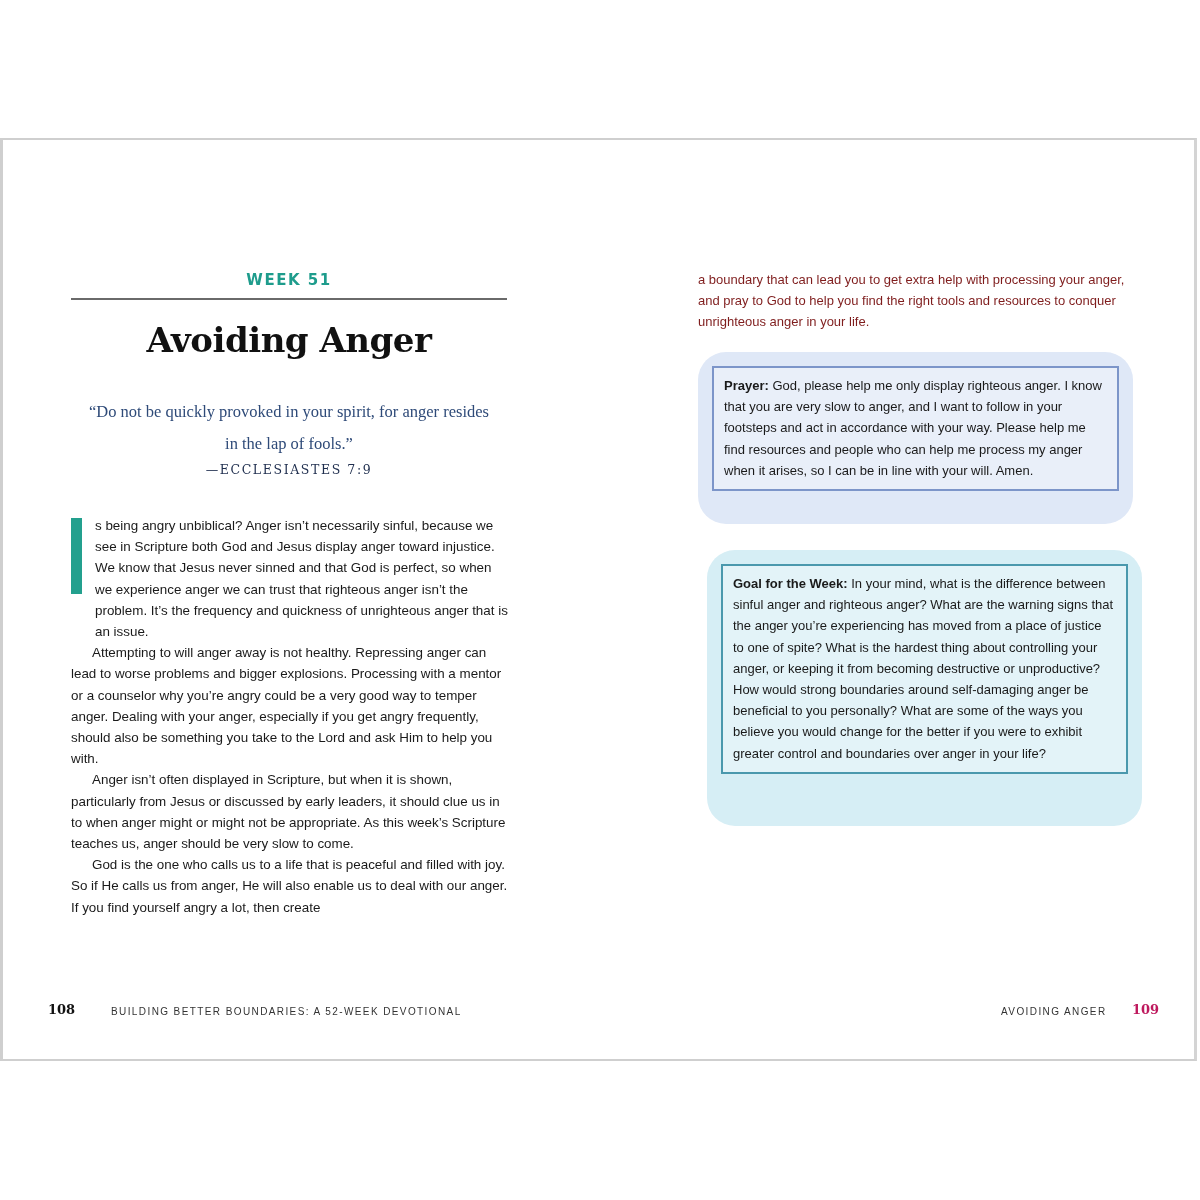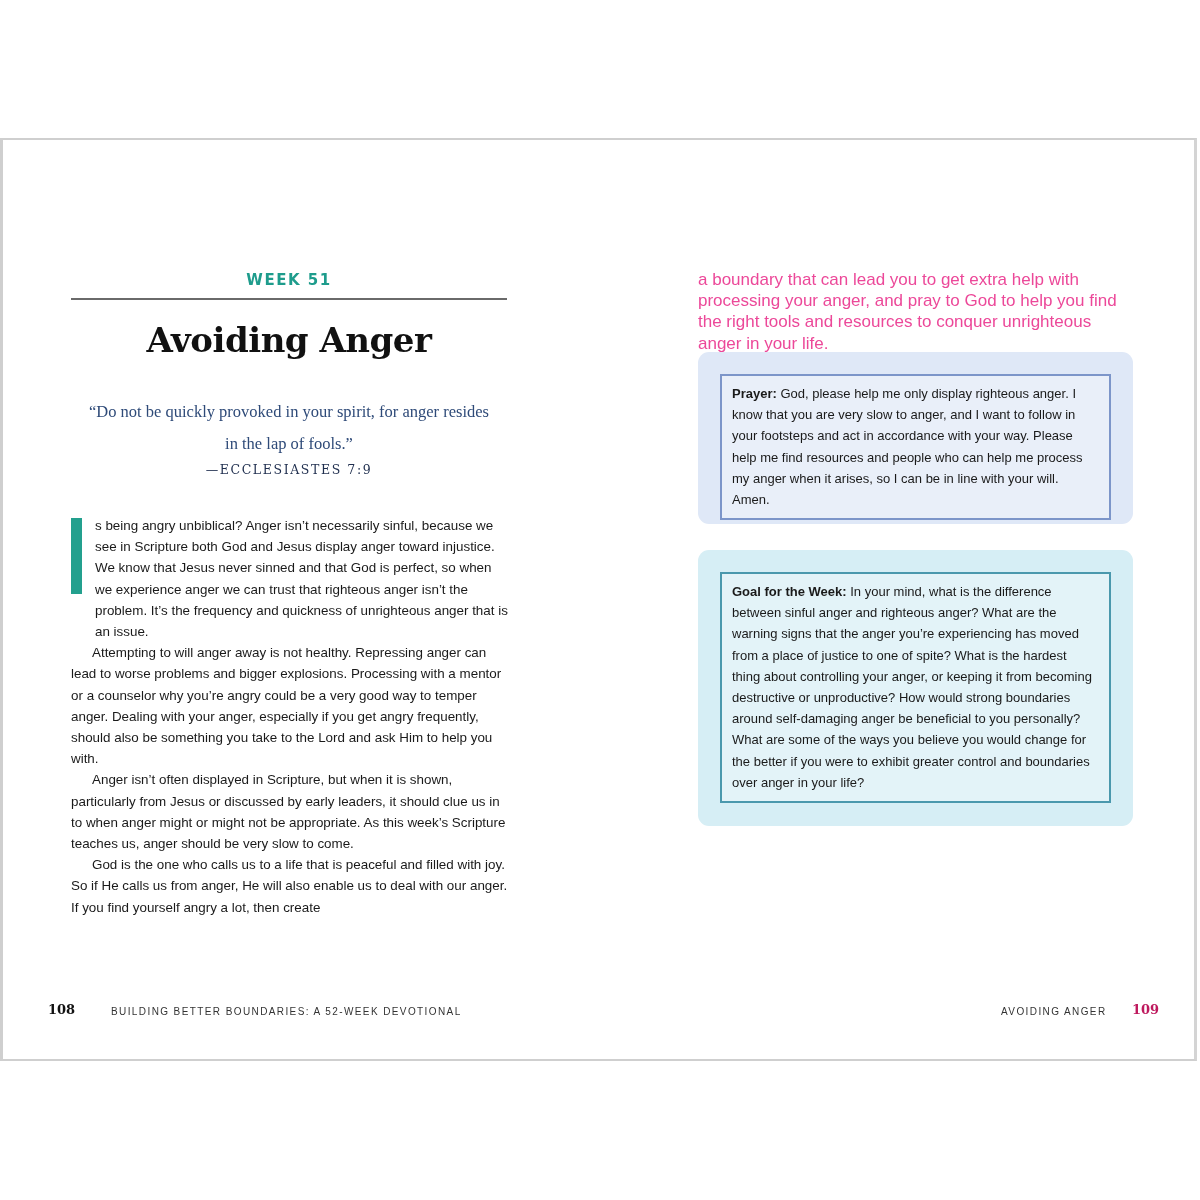--- a/index.html
+++ b/index.html
@@ -45,32 +45,32 @@
   .first-para { position:relative; }
   .dropcap-bar {
     position:absolute; left:0; top:3px; width:11px; height:76px; background:#23a08e;
   }
   .first-para .lead { padding-left:24px; display:block; }
   .folio-left { position:absolute; left:45px; top:862px; font-family:"DejaVu Serif", serif; font-weight:bold; font-size:13px; color:#111; }
   .running-left { position:absolute; left:108px; top:866px; font-size:10px; letter-spacing:1.4px; color:#333; }
 
   .cont-text {
     position:absolute; left:97px; width:440px; top:129px;
-    font-size:17px; line-height:21.2px; color:#ec4899;
+    font-size:13px; line-height:21.2px; color:#7f1d1d;
   }
   .callout {
-    position:absolute; left:97px; width:435px; border-radius:11px; padding:22px; box-sizing:border-box;
+    position:absolute; left:97px; width:435px; border-radius:28px; padding:14px; box-sizing:border-box;
   }
   .callout-inner {
     padding:7px 12px 8px 10px; font-size:13px; line-height:21.2px; color:#1a1a1a;
   }
   .callout .lbl { font-weight:bold; }
   .prayer { top:212px; height:172px; background:#dfe8f7; }
   .prayer .callout-inner { border:2px solid #7c95c9; background:#e9eff9; }
-  .goal { top:410px; height:276px; background:#d6eef5; }
+  .goal { top:410px; height:276px; background:#d6eef5;margin-left:9px; }
   .goal .callout-inner { border:2px solid #4a98ad; background:#e3f3f8; }
   .running-right { position:absolute; left:400px; top:866px; font-size:10px; letter-spacing:1.4px; color:#333; }
   .folio-right { position:absolute; left:531px; top:862px; font-family:"DejaVu Serif", serif; font-weight:bold; font-size:13px; color:#be185d; }
 </style>
 </head>
 <body>
 
 <div class="spread">
 
   <div class="page page-left">

